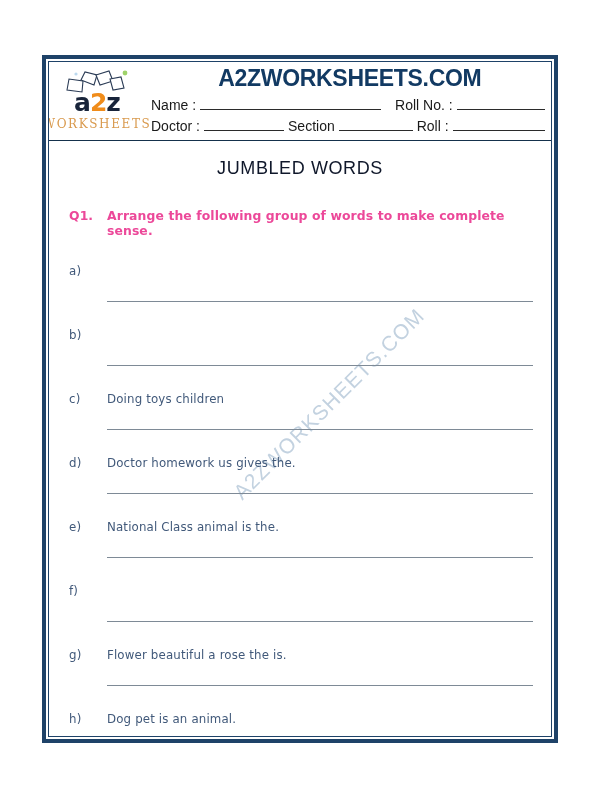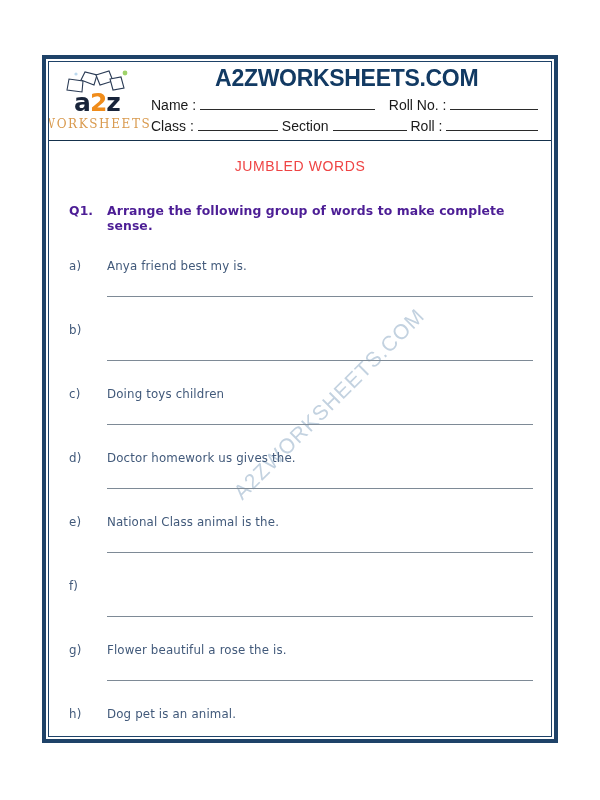--- a/index.html
+++ b/index.html
@@ -149,34 +149,34 @@
   
   #body-area {
     position: relative;
     z-index: 1;
     padding: 0 12px;
   }
 
   #worksheet-title {
     text-align: center;
     font-family: "Liberation Sans", sans-serif;
-    font-size: 14px;
+    font-size: 18px;
     letter-spacing: 0.6px;
-    color: #ef4444;
+    color: #0f172a;
     margin-top: 17px;
   }
 
   #question-line {
     display: flex;
     margin-top: 29px;
     padding-left: 8px;
     font-family: "DejaVu Sans", sans-serif;
     font-weight: bold;
     font-size: 12.4px;
-    color: #4c1d95;
+    color: #ec4899;
     letter-spacing: 0.1px;
   }
   #question-number { flex: 0 0 38px; }
 
   .item {
     position: relative;
     margin-top: 26px;
     padding-left: 8px;
   }
   .item-text-row {
@@ -225,21 +225,21 @@
 
         <div class="field-row">
           <span class="field-label">Name :</span>
           <span class="rule grow"></span>
           <span class="spacer-sm"></span>
           <span class="field-label">Roll No. :</span>
           <span class="rule w88"></span>
         </div>
 
         <div class="field-row">
-          <span class="field-label">Class :</span>
+          <span class="field-label">Doctor :</span>
           <span class="rule w80"></span>
           <span class="field-label">Section</span>
           <span class="rule w74"></span>
           <span class="field-label">Roll :</span>
           <span class="rule w92"></span>
         </div>
       </div>
     </div>
 
     <div id="body-area">
@@ -247,21 +247,20 @@
       <div id="worksheet-title">JUMBLED WORDS</div>
 
       <div id="question-line">
         <span id="question-number">Q1.</span>
         <span>Arrange the following group of words to make complete sense.</span>
       </div>
 
       <div class="item">
         <div class="item-text-row">
           <span class="item-letter">a)</span>
-          <span>Anya friend best my is.</span>
         </div>
         <div class="item-answer-line"></div>
       </div>
 
       <div class="item">
         <div class="item-text-row">
           <span class="item-letter">b)</span>
         </div>
         <div class="item-answer-line"></div>
       </div>

